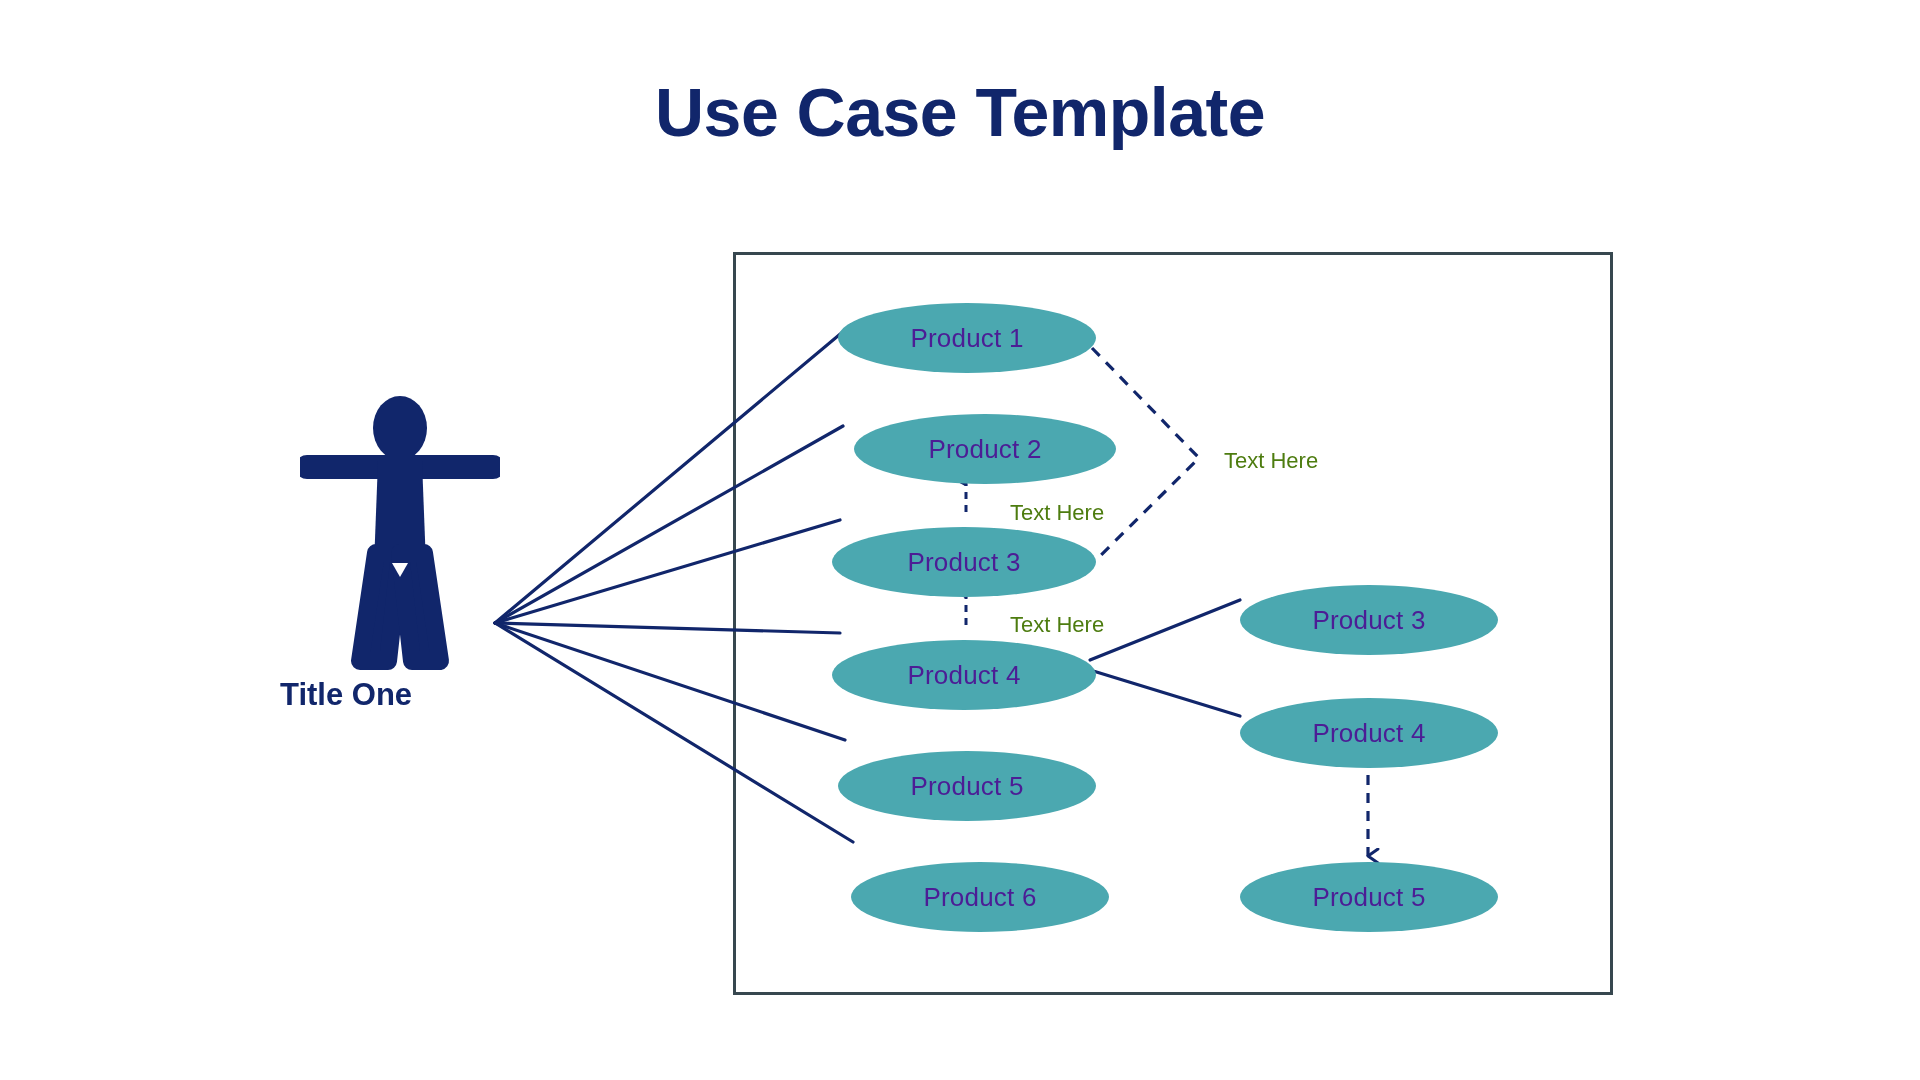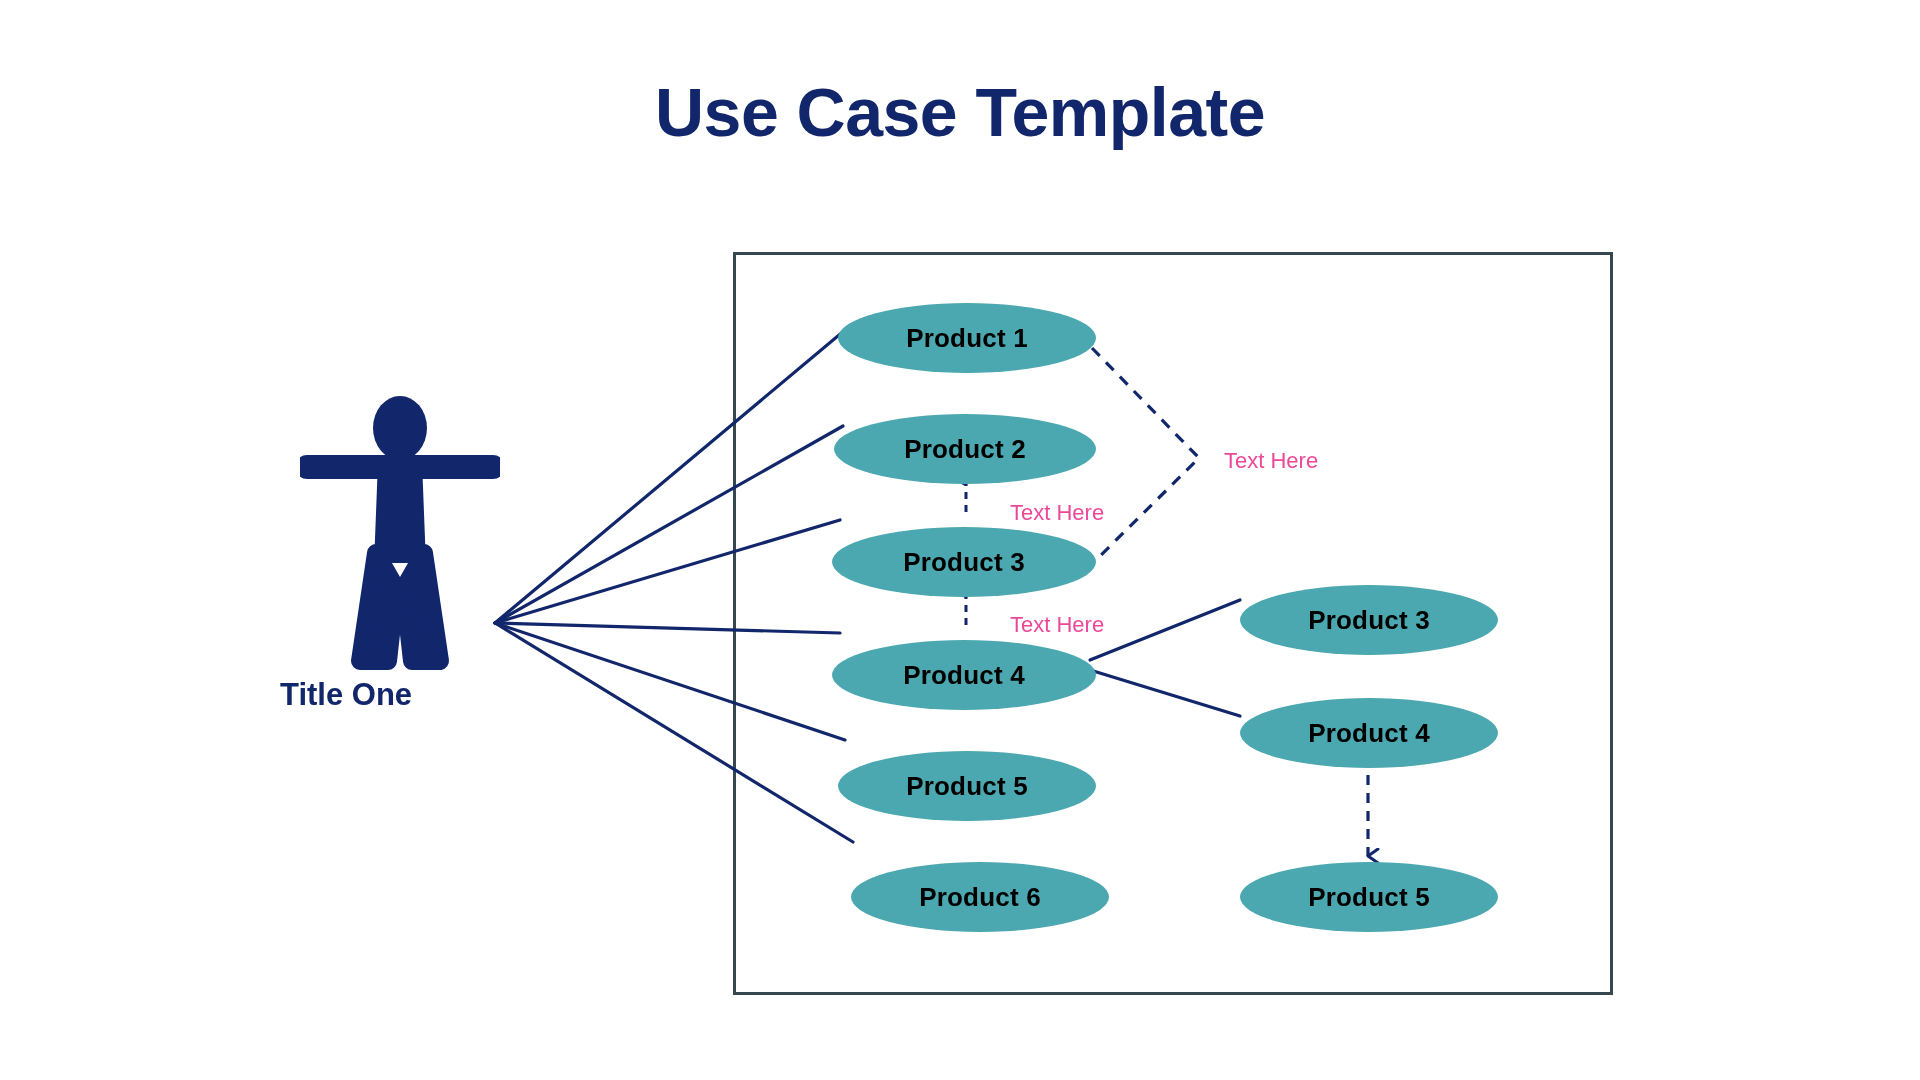--- a/index.html
+++ b/index.html
@@ -88,31 +88,31 @@
   .usecase {
     position: absolute;
     border-radius: 50%;
     background: #4BA8B0;
     display: flex;
     align-items: center;
     justify-content: center;
     box-sizing: border-box;
   }
   .usecase-label {
-    color: #000000;
+    color: #4c1d95;
     font-size: 26px;
-    font-weight: bold;
+    font-weight: normal;
     white-space: nowrap;
     letter-spacing: 0.2px;
   }
 
   
   .edge-label {
     position: absolute;
-    color: #ec4899;
+    color: #4d7c0f;
     font-size: 22px;
     font-weight: normal;
     white-space: nowrap;
   }
 </style>
 </head>
 <body>
 
 <div id="stage">
 
@@ -168,21 +168,21 @@
 
     <line x1="966" y1="625" x2="966" y2="592" stroke="#11266B" stroke-width="3" stroke-dasharray="7 6" marker-end="url(#arrow-up)"></line>
 
     <line x1="1368" y1="757" x2="1368" y2="856" stroke="#11266B" stroke-width="3.2" stroke-dasharray="10 8" marker-end="url(#arrow-down)"></line>
   </svg>
 
   <div class="usecase" style="left:838px; top:303px; width:258px; height:70px;">
     <span class="usecase-label">Product 1</span>
   </div>
 
-  <div class="usecase" style="left:834px; top:414px; width:262px; height:70px;">
+  <div class="usecase" style="left:854px; top:414px; width:262px; height:70px;">
     <span class="usecase-label">Product 2</span>
   </div>
 
   <div class="usecase" style="left:832px; top:527px; width:264px; height:70px;">
     <span class="usecase-label">Product 3</span>
   </div>
 
   <div class="usecase" style="left:832px; top:640px; width:264px; height:70px;">
     <span class="usecase-label">Product 4</span>
   </div>

